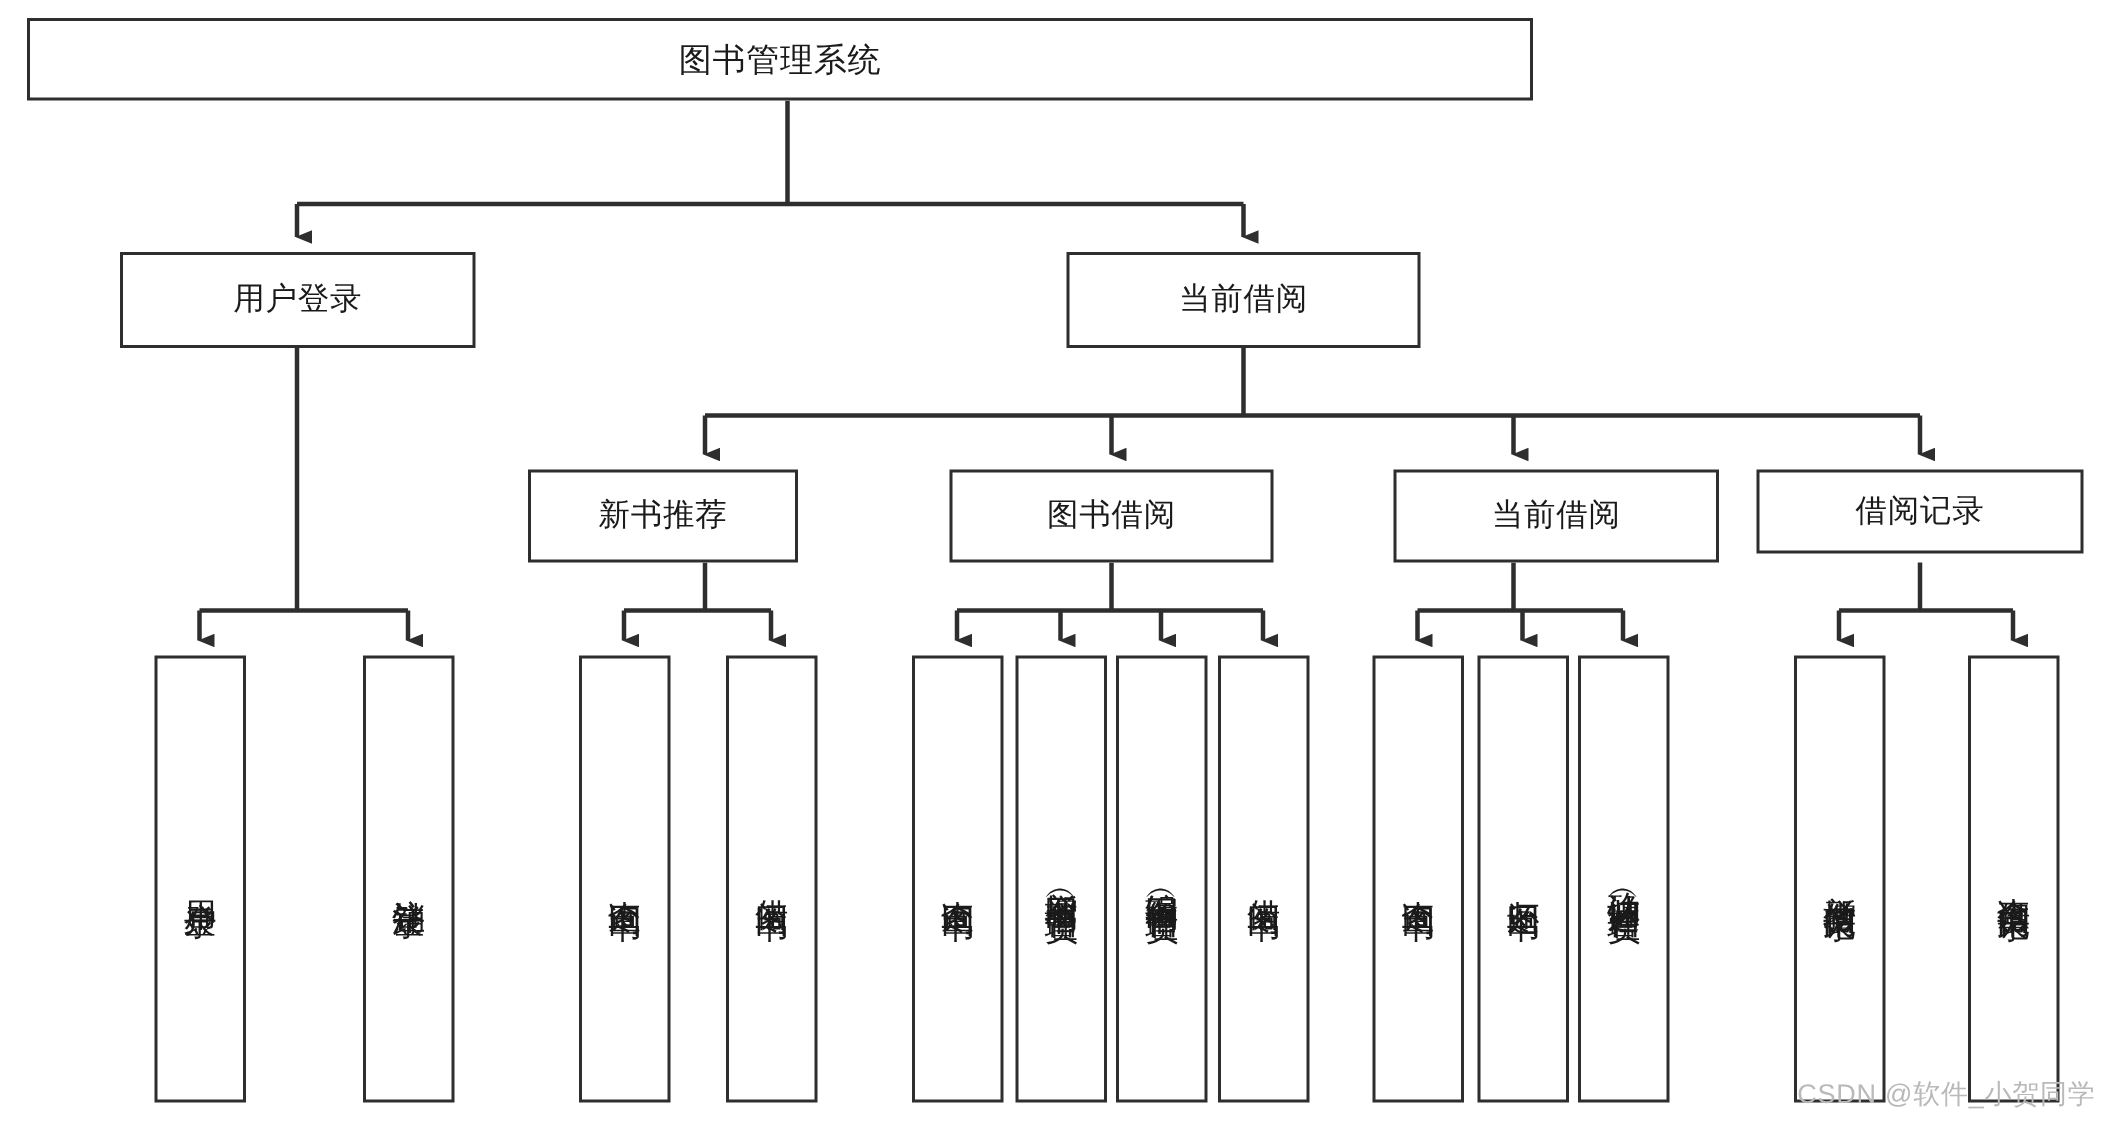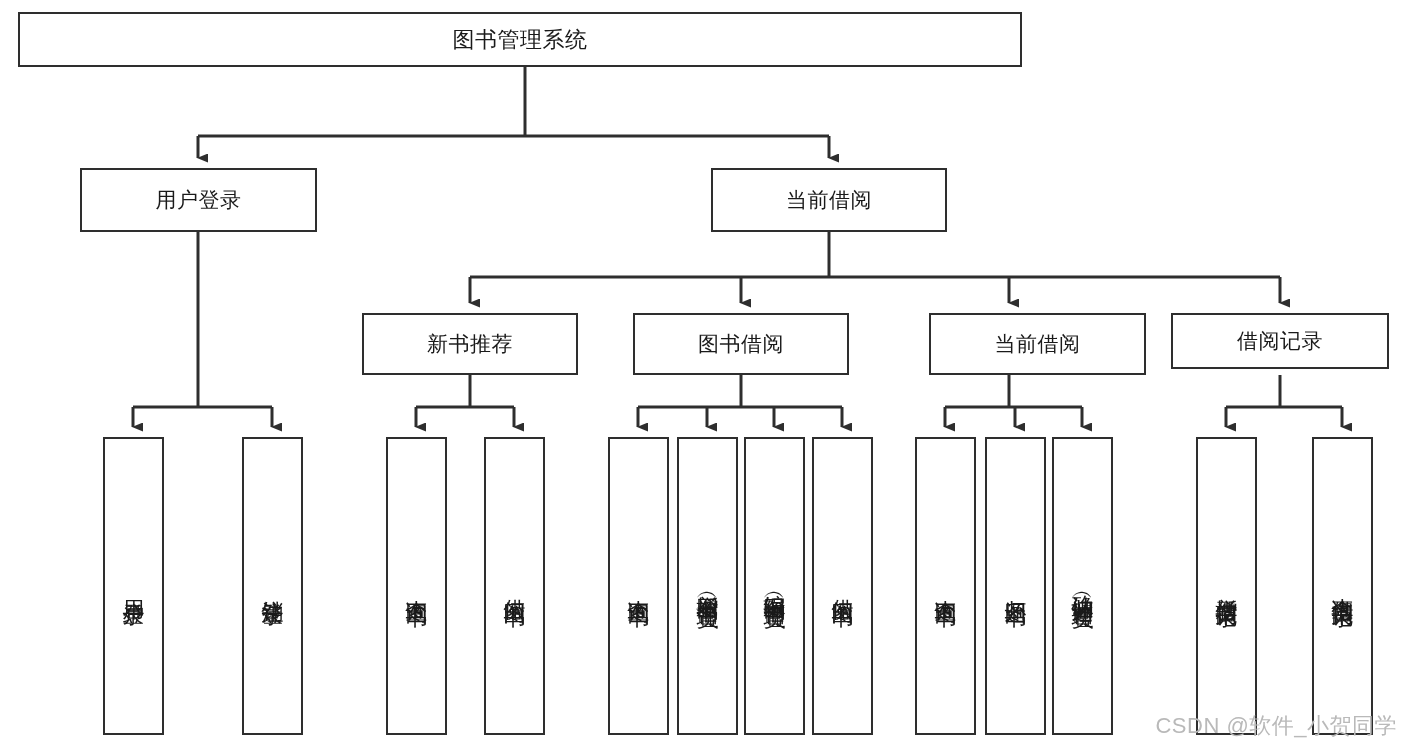--- a/index.html
+++ b/index.html
@@ -59,21 +59,21 @@
     text-orientation: upright;
     font-size: 22px;
     letter-spacing: 2px;
     line-height: 1;
     white-space: nowrap;
   }
   #watermark {
     position: absolute;
     right: 8px;
     bottom: 6px;
-    font-size: 22px;
+    font-size: 18px;
     color: #b9b9b9;
     z-index: 9;
     white-space: nowrap;
     letter-spacing: 0.5px;
   }
 </style>
 </head>
 <body>
 
 <div id="diagram-root">
@@ -132,21 +132,21 @@
     <span class="node-label">图书管理系统</span>
   </div>
 
   <div class="node horizontal" style="left:80px; top:168px; width:237px; height:64px;">
     <span class="node-label">用户登录</span>
   </div>
   <div class="node horizontal" style="left:711px; top:168px; width:236px; height:64px;">
     <span class="node-label">当前借阅</span>
   </div>
 
-  <div class="node horizontal" style="left:362px; top:313px; width:216px; height:62px;">
+  <div class="node horizontal" style="left:352px; top:313px; width:180px; height:62px;">
     <span class="node-label">新书推荐</span>
   </div>
   <div class="node horizontal" style="left:633px; top:313px; width:216px; height:62px;justify-content:center;">
     <span class="node-label">图书借阅</span>
   </div>
   <div class="node horizontal" style="left:929px; top:313px; width:217px; height:62px;">
     <span class="node-label">当前借阅</span>
   </div>
   <div class="node horizontal" style="left:1171px; top:313px; width:218px; height:56px;">
     <span class="node-label">借阅记录</span>

